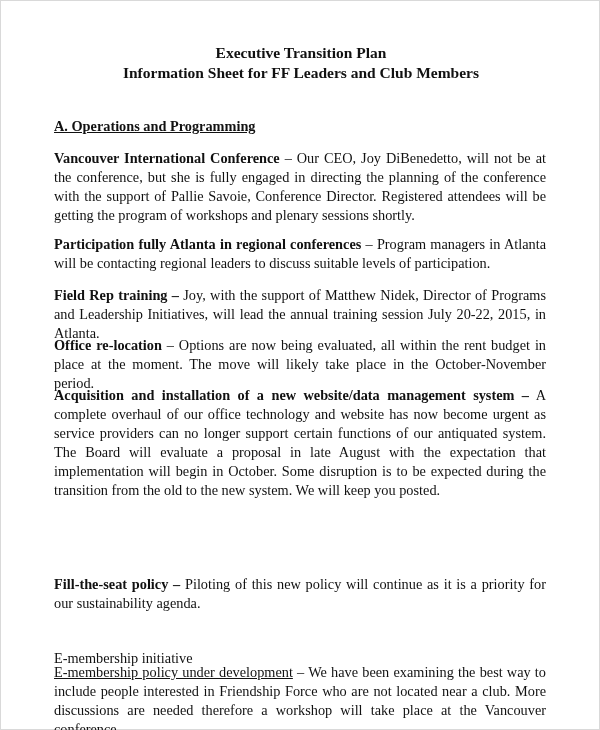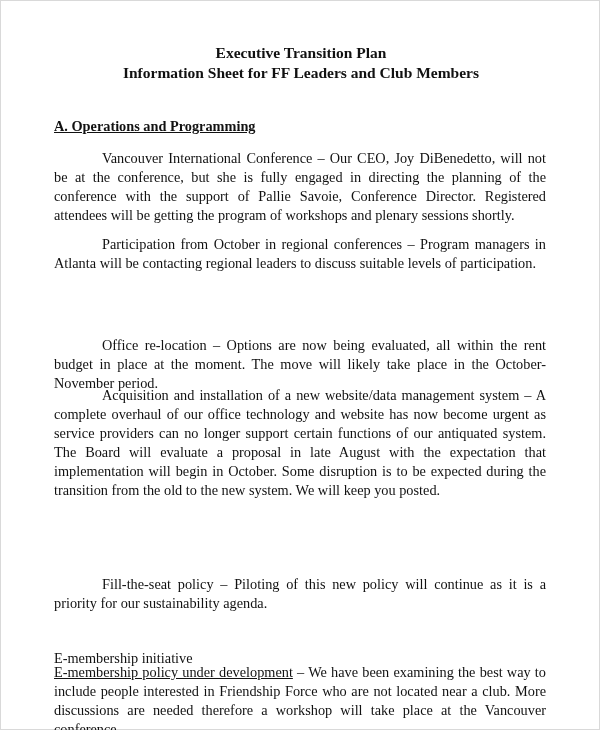--- a/index.html
+++ b/index.html
@@ -10,41 +10,44 @@
     font-family: "Liberation Serif", "DejaVu Serif", serif;
     color: #111; font-size: 14.3px;
   }
   .title {
     position: absolute; left: 0; width: 600px; text-align: center;
     font-weight: bold; font-size: 15.5px; line-height: 20px;
   }
   .content { position: absolute; left: 53px; width: 492px; }
   .sec-heading { font-weight: bold; text-decoration: underline; line-height: 19px; }
   .para { text-align: justify; line-height: 19px; margin: 0; text-align-last: left; }
-  .lead { font-weight: normal; margin-left: 48px; }
+  .lead { font-weight: bold; }
   .u { text-decoration: underline; }
   .subhead { font-weight: normal; line-height: 19px; margin-top: 40px; }
 </style>
 </head>
 <body>
 
 <div class="page">
   <div class="title" style="top:62px;">Information Sheet for FF Leaders and Club Members</div>
   <div class="title" style="top:42px;">Executive Transition Plan</div>
 
   <div class="content sec-heading" style="top:116px;">A. Operations and Programming</div>
 
   <p class="content para" style="top:148px;">
     <span class="lead">Vancouver International Conference</span><span> – Our CEO, Joy DiBenedetto, will not be at the conference, but she is fully engaged in directing the planning of the conference with the support of Pallie Savoie, Conference Director.  Registered attendees will be getting the program of workshops and plenary sessions shortly.</span>
   </p>
 
   <p class="content para" style="top:234px;">
-    <span class="lead">Participation from October in regional conferences</span><span> – Program managers in Atlanta will be contacting regional leaders to discuss suitable levels of participation.</span>
+    <span class="lead">Participation fully Atlanta in regional conferences</span><span> – Program managers in Atlanta will be contacting regional leaders to discuss suitable levels of participation.</span>
   </p>
 
+  <p class="content para" style="top:285px;">
+    <span class="lead">Field Rep training –</span><span> Joy, with the support of Matthew Nidek, Director of Programs and Leadership Initiatives, will lead the annual training session July 20-22, 2015, in Atlanta.</span>
+  </p>
 
   <p class="content para" style="top:335px;">
     <span class="lead">Office re-location</span><span> – Options are now being evaluated, all within the rent budget in place at the moment. The move will likely take place in the October-November period.</span>
   </p>
 
   <p class="content para" style="top:385px;">
     <span class="lead">Acquisition and installation of a new website/data management system –</span><span> A complete overhaul of our office technology and website has now become urgent as service providers can no longer support certain functions of our antiquated system. The Board will evaluate a proposal in late August with the expectation that implementation will begin in October. Some disruption is to be expected during the transition from the old to the new system. We will keep you posted.</span>
   </p>
 
 

